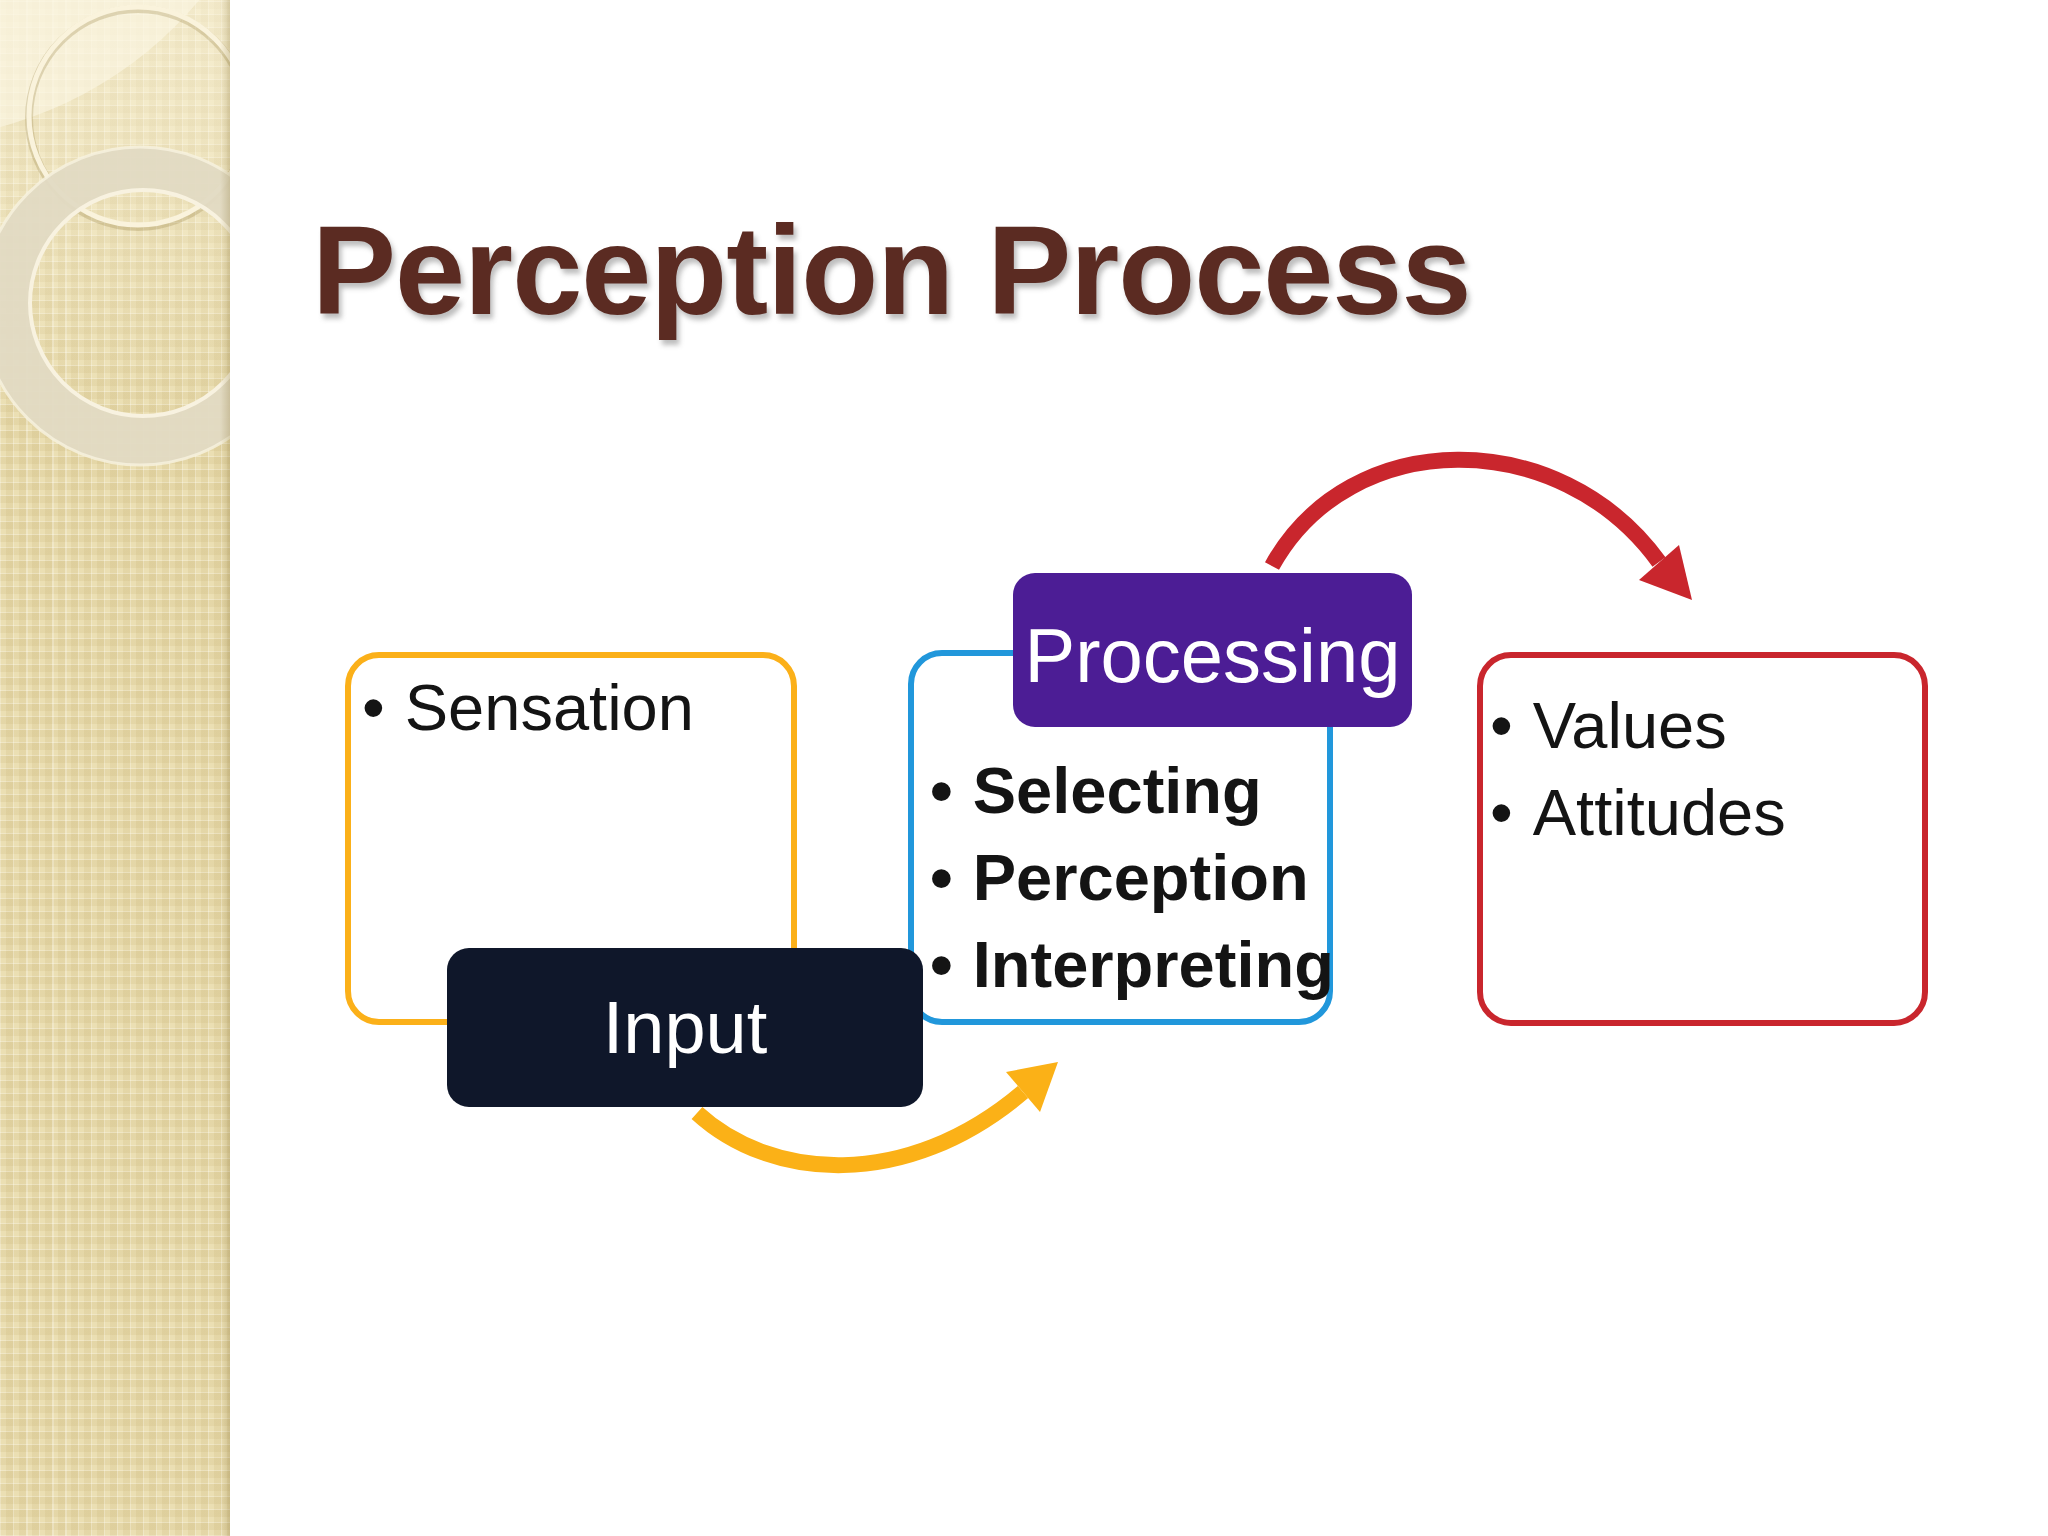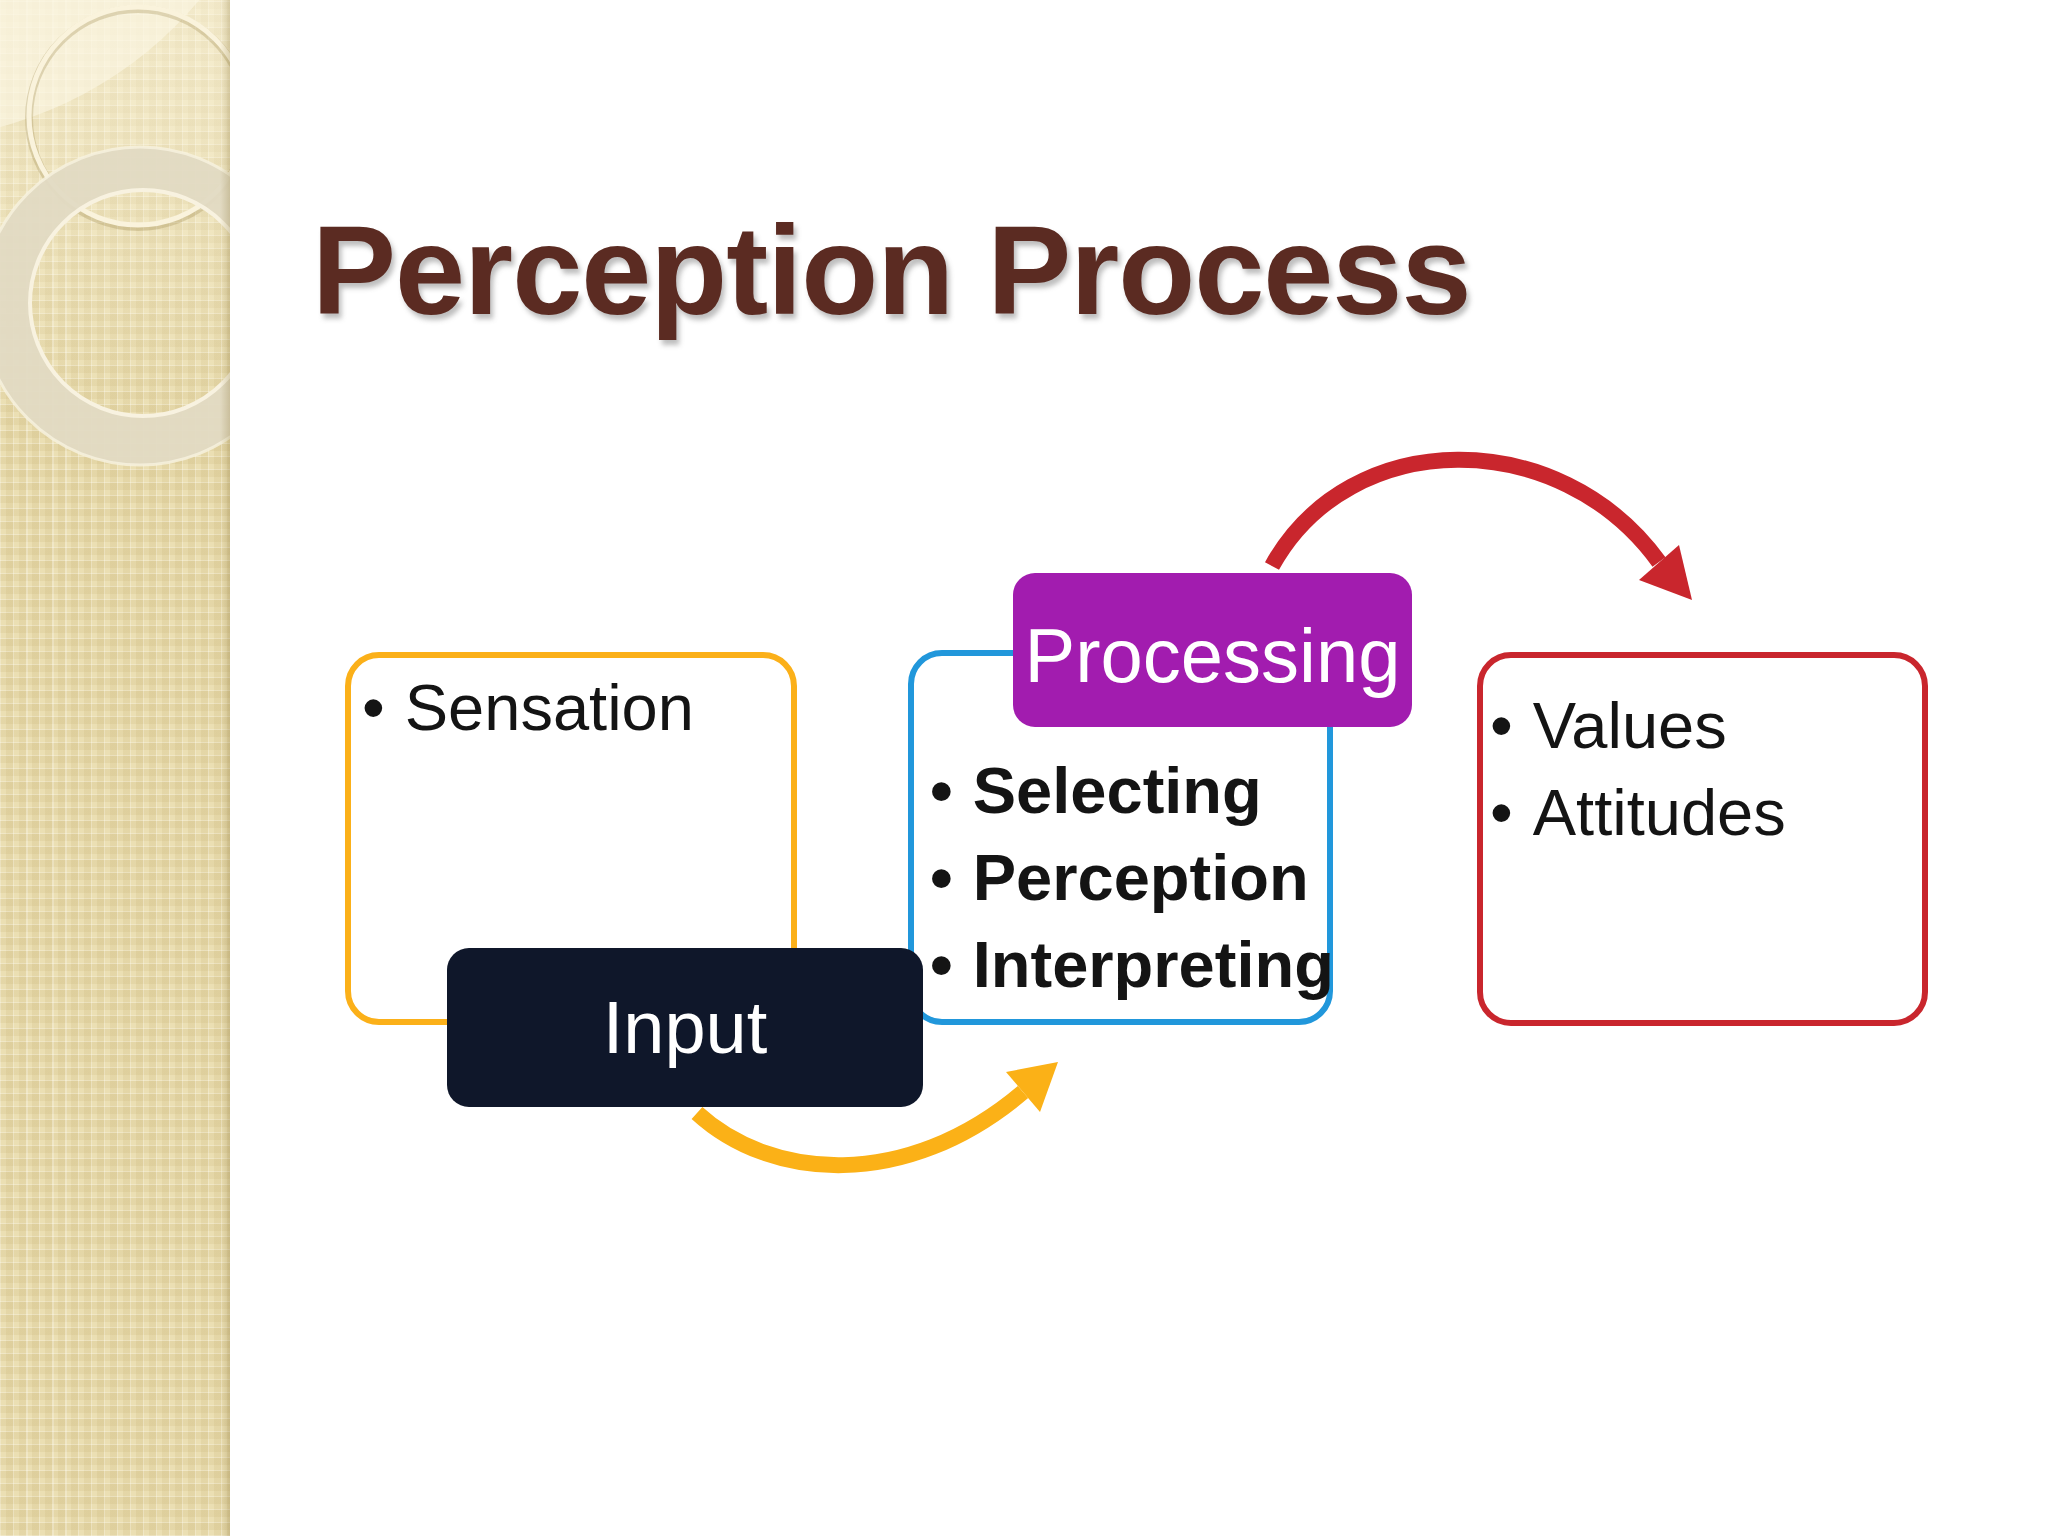--- a/index.html
+++ b/index.html
@@ -36,21 +36,21 @@
   .bullet-list{position:absolute;font-size:65px;line-height:87px;color:#141414;white-space:nowrap;}
   .list-input     {left:362px; top:664px;}
   .list-processing{left:930px; top:747px;font-weight:bold;}
   .list-output    {left:1490px;top:664px;margin-top:18px;}
   .bullet-item{display:block;}
   .bullet-dot{display:inline-block;margin-right:20px;}
 
   .node-label{position:absolute;border-radius:22px;display:flex;align-items:center;justify-content:center;
     color:#ffffff;white-space:nowrap;}
   .label-input     {left:447px; top:948px;width:476px;height:159px;background:#0f172a;font-size:74px;}
-  .label-processing{left:1013px;top:573px;width:399px;height:154px;background:#a21caf;font-size:76px;padding-top:10px;box-sizing:border-box;}
+  .label-processing{left:1013px;top:573px;width:399px;height:154px;background:#4c1d95;font-size:76px;padding-top:10px;box-sizing:border-box;}
   .label-output    {left:1578px;top:948px;width:400px;height:160px;background:#C9262D;font-size:74px;}
 
   .arrows{position:absolute;left:0;top:0;pointer-events:none;}
 </style>
 </head>
 <body>
 
 <div class="slide">
 
   <div class="sidebar">

